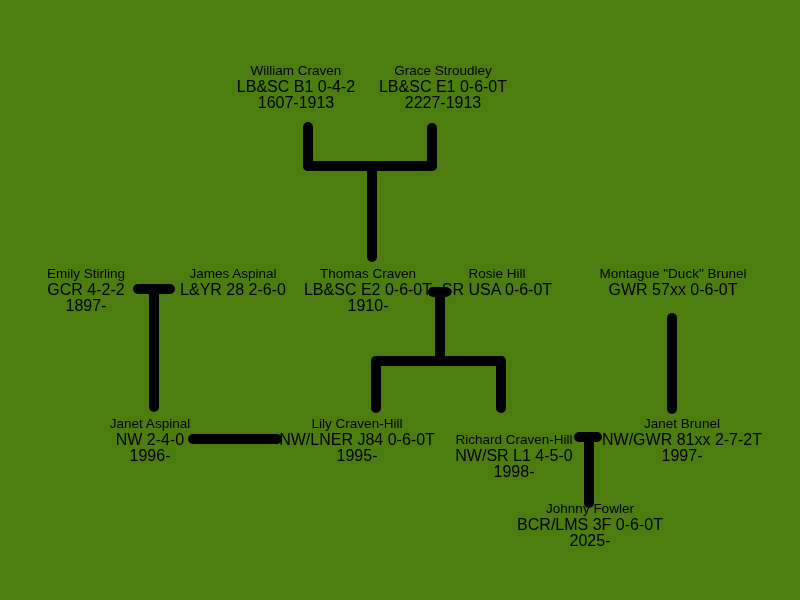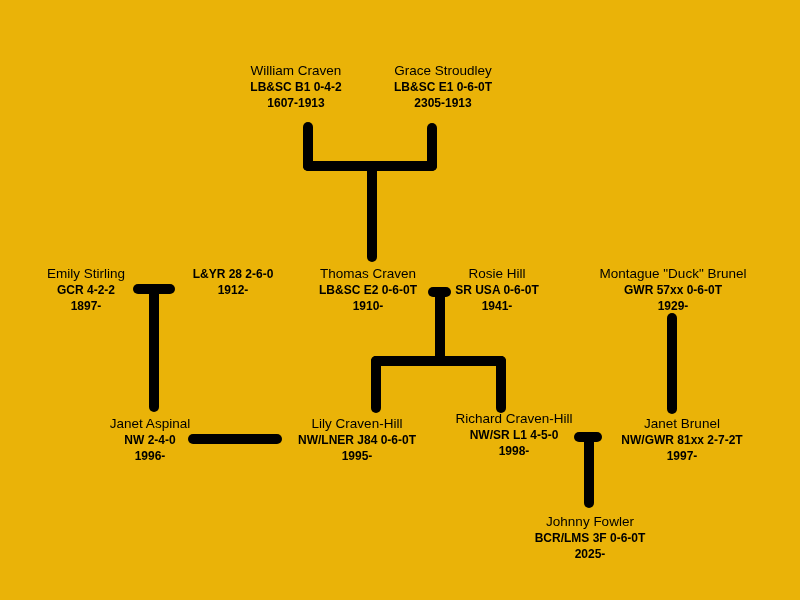--- a/index.html
+++ b/index.html
@@ -4,21 +4,21 @@
 <style>
   html, body {
     margin: 0;
     padding: 0;
     background: #ffffff;
   }
   .canvas {
     position: relative;
     width: 800px;
     height: 600px;
-    background: #eab308;
+    background: #4d7c0f;
     overflow: hidden;
     font-family: "Liberation Sans", sans-serif;
     color: #000000;
   }
   .connectors {
     position: absolute;
     left: 0;
     top: 0;
     width: 800px;
     height: 600px;
@@ -34,22 +34,21 @@
     text-align: center;
     line-height: 16px;
     white-space: nowrap;
   }
   .p-name {
     display: block;
     font-size: 13.5px;
   }
   .p-class, .p-years {
     display: block;
-    font-size: 12px;
-    font-weight: bold;
+    font-size: 16px;
   }
 </style>
 </head>
 <body>
 
 <div class="canvas">
 
   <svg class="connectors" viewBox="0 0 800 600" xmlns="http://www.w3.org/2000/svg">
       <line x1="308" y1="127" x2="308" y2="166"></line>
       <line x1="432" y1="128" x2="432" y2="166"></line>
@@ -70,75 +69,73 @@
 
   <div class="person" style="left:186px; top:63px;">
     <span class="p-name">William Craven</span>
     <span class="p-class">LB&amp;SC B1 0-4-2</span>
     <span class="p-years">1607-1913</span>
   </div>
 
   <div class="person" style="left:333px; top:63px;">
     <span class="p-name">Grace Stroudley</span>
     <span class="p-class">LB&amp;SC E1 0-6-0T</span>
-    <span class="p-years">2305-1913</span>
+    <span class="p-years">2227-1913</span>
   </div>
 
   <div class="person" style="left:-24px; top:266px;">
     <span class="p-name">Emily Stirling</span>
     <span class="p-class">GCR 4-2-2</span>
     <span class="p-years">1897-</span>
   </div>
 
   <div class="person" style="left:123px; top:266px;">
+    <span class="p-name">James Aspinal</span>
     <span class="p-class">L&amp;YR 28 2-6-0</span>
-    <span class="p-years">1912-</span>
   </div>
 
   <div class="person" style="left:258px; top:266px;">
     <span class="p-name">Thomas Craven</span>
     <span class="p-class">LB&amp;SC E2 0-6-0T</span>
     <span class="p-years">1910-</span>
   </div>
 
   <div class="person" style="left:387px; top:266px;">
     <span class="p-name">Rosie Hill</span>
     <span class="p-class">SR USA 0-6-0T</span>
-    <span class="p-years">1941-</span>
   </div>
 
   <div class="person" style="left:563px; top:266px;">
     <span class="p-name">Montague "Duck" Brunel</span>
     <span class="p-class">GWR 57xx 0-6-0T</span>
-    <span class="p-years">1929-</span>
   </div>
 
   <div class="person" style="left:40px; top:416px;">
     <span class="p-name">Janet Aspinal</span>
     <span class="p-class">NW 2-4-0</span>
     <span class="p-years">1996-</span>
   </div>
 
   <div class="person" style="left:247px; top:416px;">
     <span class="p-name">Lily Craven-Hill</span>
     <span class="p-class">NW/LNER J84 0-6-0T</span>
     <span class="p-years">1995-</span>
   </div>
 
-  <div class="person" style="left:404px; top:411px;">
+  <div class="person" style="left:404px; top:432px;">
     <span class="p-name">Richard Craven-Hill</span>
     <span class="p-class">NW/SR L1 4-5-0</span>
     <span class="p-years">1998-</span>
   </div>
 
   <div class="person" style="left:572px; top:416px;">
     <span class="p-name">Janet Brunel</span>
     <span class="p-class">NW/GWR 81xx 2-7-2T</span>
     <span class="p-years">1997-</span>
   </div>
 
-  <div class="person" style="left:480px; top:514px;">
+  <div class="person" style="left:480px; top:501px;">
     <span class="p-name">Johnny Fowler</span>
     <span class="p-class">BCR/LMS 3F 0-6-0T</span>
     <span class="p-years">2025-</span>
   </div>
 
 </div>
 
 </body></html>

